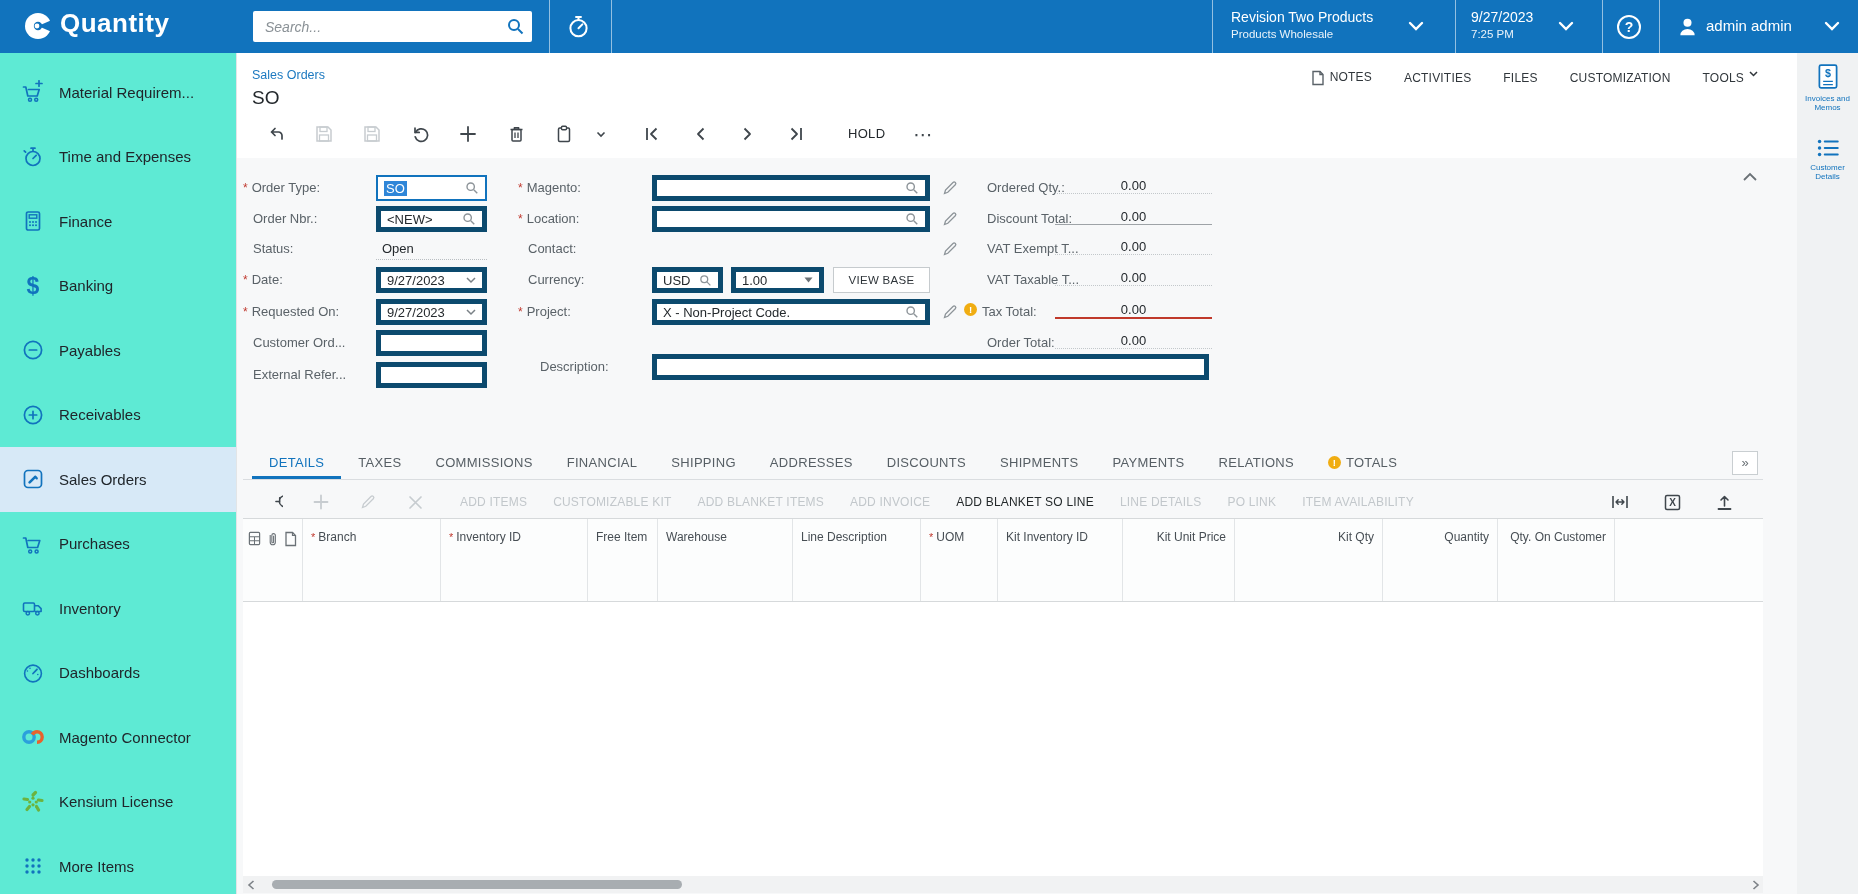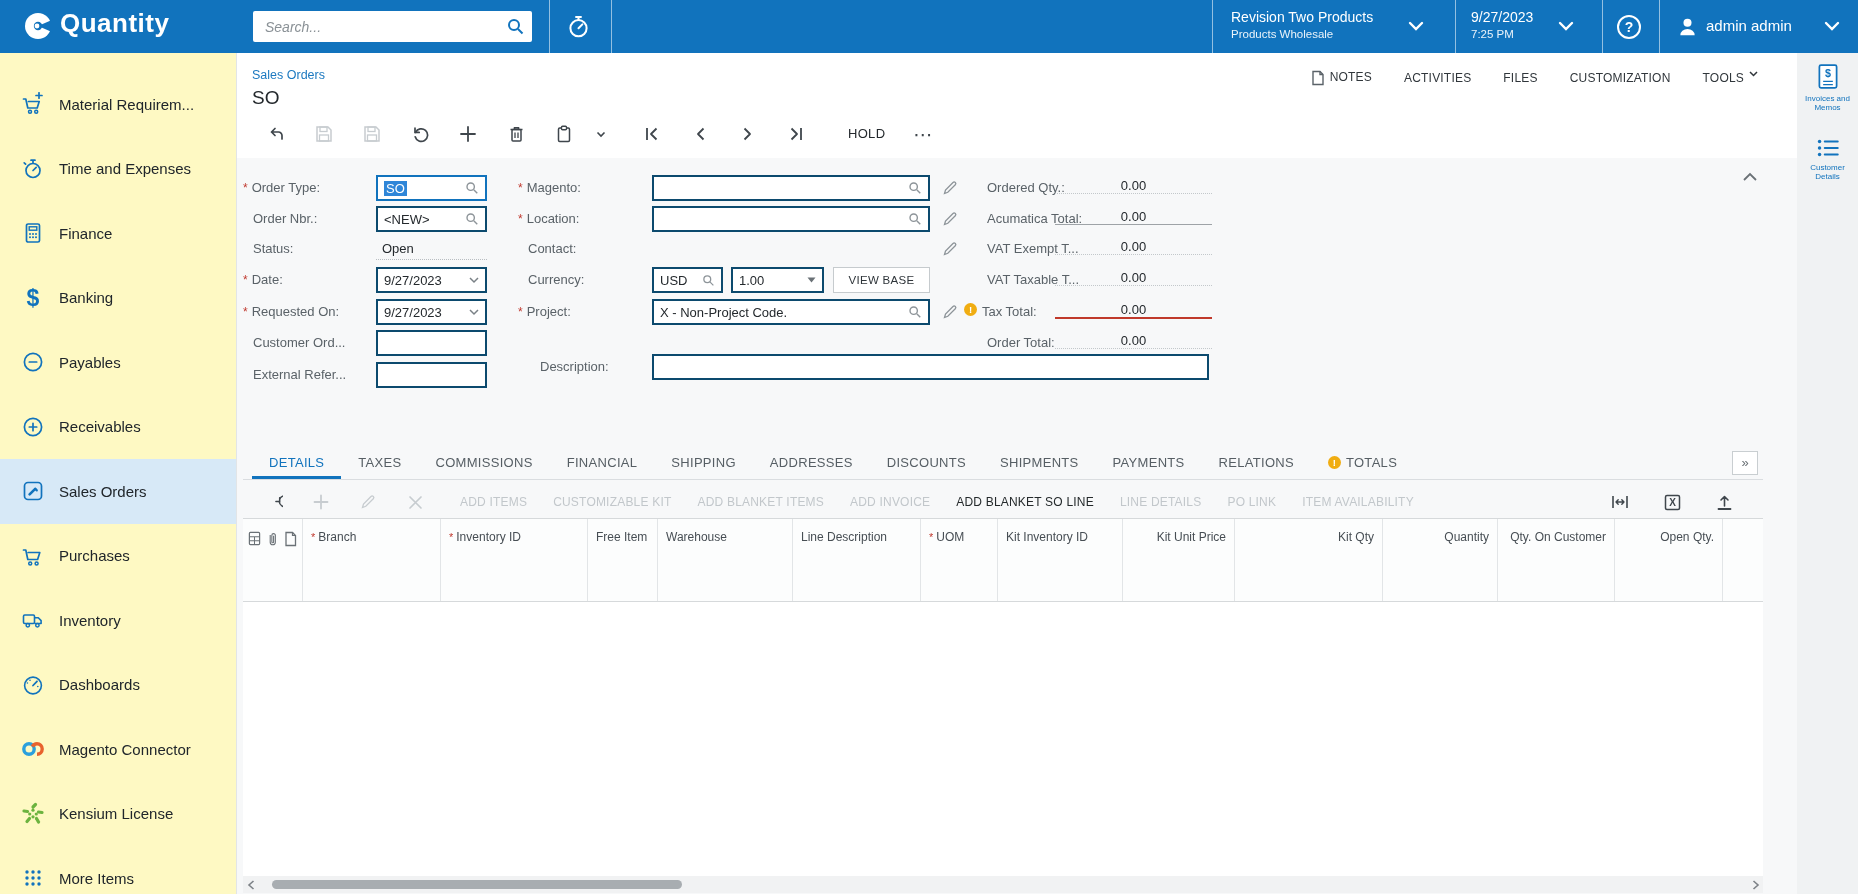--- a/index.html
+++ b/index.html
@@ -13,21 +13,21 @@
   .tb-sep{position:absolute;top:0;width:1px;height:53px;background:rgba(255,255,255,.55)}
   .brand-text{position:absolute;left:60px;top:8px;color:#fff;font-size:26px;font-weight:bold;letter-spacing:.5px}
   .search-wrap{position:absolute;left:253px;top:11px;width:279px;height:31px;background:#fff;border-radius:2px}
   .search-wrap input{border:0;outline:none;background:transparent;width:238px;height:29px;margin-left:10px;font-size:14px;font-style:italic;color:#333;font-family:"Liberation Sans",sans-serif}
   .search-wrap input::placeholder{color:#8a9196;font-style:italic}
   .tb-line1{position:absolute;top:9px;font-size:14px;color:#fff;white-space:nowrap}
   .tb-line2{position:absolute;top:28px;font-size:11.5px;color:#eaf3fa;white-space:nowrap}
   .user-name{position:absolute;left:1706px;top:17px;font-size:15px;color:#fff}
 
   
-  .sidebar{position:absolute;left:0;top:53px;bottom:0;width:237px;background:#fef9c3;border-right:1px solid #e2e5e7;padding-top:19px;box-sizing:border-box}
+  .sidebar{position:absolute;left:0;top:53px;bottom:0;width:237px;background:#5eead4;border-right:1px solid #e2e5e7;padding-top:7px;box-sizing:border-box}
   .nav-item{height:64.5px;display:flex;align-items:center;padding-left:20px;cursor:pointer}
   .nav-item.selected{background:#d7e9f7}
   .nav-ic{width:26px;height:26px;display:flex;align-items:center;justify-content:center;flex:0 0 26px}
   .nav-label{margin-left:13px;font-size:15px;color:#20262b;white-space:nowrap}
   .dollar-glyph{font-size:23px;font-weight:bold;color:#1173bd;line-height:24px}
 
   
   .rpanel{position:absolute;right:0;top:53px;bottom:0;width:61px;background:#f0f2f3;border-left:1px solid #dadddf}
   .rp-item{margin-top:10px;display:flex;flex-direction:column;align-items:center;cursor:pointer}
   .rp-label{margin-top:3px;font-size:8px;line-height:9px;color:#1173bd;text-align:center;width:56px}
@@ -44,21 +44,21 @@
   .main-toolbar{position:absolute;left:15px;top:66px;height:30px;display:flex;align-items:center}
   .tbtn{width:48px;height:28px;display:flex;align-items:center;justify-content:center;cursor:pointer;color:#3f464c}
   .tbtn.disabled{color:#c7ccd0;cursor:default}
   .tbtn.narrow{width:26px}
   .hold-btn{margin-left:14px;padding:0 14px;height:28px;line-height:28px;font-size:13px;color:#24292d;letter-spacing:.3px;cursor:pointer}
 
   
   .flabel{position:absolute;font-size:13px;color:#5a6268;white-space:nowrap}
   .req::before{content:"*";color:#c03a30;margin-right:4px;font-size:12px}
   .noreq{padding-left:10px}
-  .fld{position:absolute;height:26px;background:#fff;border:2px solid #0c4a6e;box-sizing:border-box;display:flex;align-items:center;padding:0 6px;font-size:13px;color:#24292d}
+  .fld{position:absolute;height:26px;background:#fff;border:5px solid #0c4a6e;box-sizing:border-box;display:flex;align-items:center;padding:0 6px;font-size:13px;color:#24292d}
   .fld .grow{flex:1}
   .fld.focused{border:2px solid #1173bd}
   .sel-text{background:#2f86d8;color:#fff;padding:0 2px}
   .ro-dotted{position:absolute;border-bottom:1px dotted #b9bec2}
   .status-text{position:absolute;font-size:13px;color:#24292d}
   .btn-plain{position:absolute;height:26px;background:#fff;border:1px solid #c6cbce;box-sizing:border-box;display:flex;align-items:center;justify-content:center;font-size:11.5px;color:#2f353a;letter-spacing:.3px;cursor:pointer}
   .pencil{position:absolute;width:16px;height:16px;color:#8d9499;cursor:pointer}
   .tot-label{position:absolute;font-size:13px;color:#5a6268;white-space:nowrap}
   .tot-val{position:absolute;width:157px;text-align:center;font-size:13px;color:#23282c}
   .tot-u-dot{border-bottom:1px dotted #c3c8cb}
@@ -569,21 +569,21 @@
     </div>
     <svg class="pencil" style="left:705px;top:251px" viewBox="0 0 16 16">
         <path d="M2.5 13.5 l1-3.5 L11 2.5 a1.6 1.6 0 0 1 2.3 2.3 L5.8 12.3 Z" fill="none" stroke="currentColor" stroke-width="1.3"></path>
       </svg>
 
     <div class="fld" style="left:415px;top:301px;width:557px"></div>
 
     <span class="tot-label" style="left:750px;top:127px">Ordered Qty.:</span>
     <span class="tot-val tot-u-dot" style="left:818px;top:125px">0.00</span>
 
-    <span class="tot-label" style="left:750px;top:158px">Acumatica Total:</span>
+    <span class="tot-label" style="left:750px;top:158px">Discount Total:</span>
     <span class="tot-val tot-u-solid" style="left:818px;top:156px">0.00</span>
 
     <span class="tot-label" style="left:750px;top:188px">VAT Exempt T...</span>
     <span class="tot-val tot-u-dot" style="left:818px;top:186px">0.00</span>
 
     <span class="tot-label" style="left:750px;top:219px">VAT Taxable T...</span>
     <span class="tot-val tot-u-dot" style="left:818px;top:217px">0.00</span>
 
     <span class="warn-badge" style="left:727px;top:250px">!</span>
     <span class="tot-label" style="left:745px;top:251px">Tax Total:</span>
@@ -702,21 +702,20 @@
       <div class="gcol" style="width:147px"><span class="reqc">Inventory ID</span></div>
       <div class="gcol" style="width:70px"><span>Free Item</span></div>
       <div class="gcol" style="width:135px"><span>Warehouse</span></div>
       <div class="gcol" style="width:128px"><span>Line Description</span></div>
       <div class="gcol" style="width:77px"><span class="reqc">UOM</span></div>
       <div class="gcol" style="width:125px"><span>Kit Inventory ID</span></div>
       <div class="gcol r" style="width:112px"><span>Kit Unit Price</span></div>
       <div class="gcol r" style="width:148px"><span>Kit Qty</span></div>
       <div class="gcol r" style="width:115px"><span>Quantity</span></div>
       <div class="gcol r" style="width:117px"><span>Qty. On Customer</span></div>
-      <div class="gcol r" style="width:108px"><span>Open Qty.</span></div>
       <div class="gcol" style="width:40px;border-right:0"></div>
     </div>
 
     <div class="grid-body"></div>
 
     <div class="hscroll">
       <span class="hs-btn">
         <svg width="8" height="10" viewBox="0 0 8 10">
             <path d="M6.5 1 L2 5 l4.5 4" fill="none" stroke="currentColor" stroke-width="1.6"></path>
           </svg>

